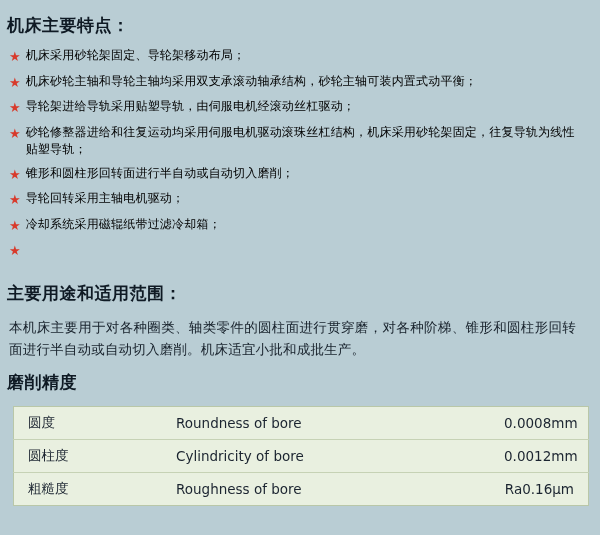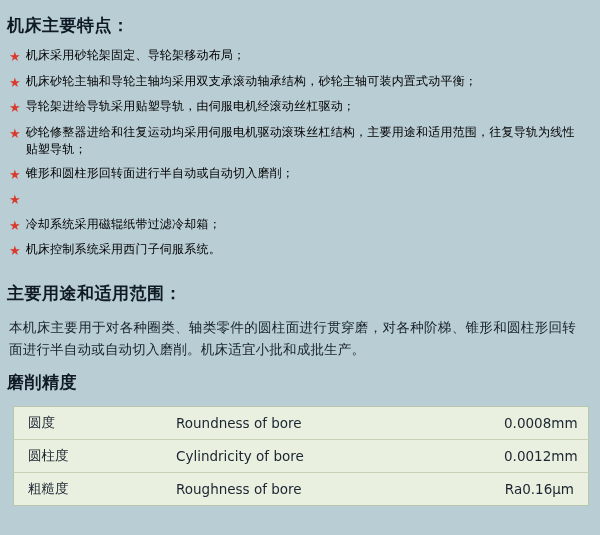--- a/index.html
+++ b/index.html
@@ -111,36 +111,36 @@
     <li class="feature-item">
       <span class="star-icon">★</span>
       <span class="feature-text">机床砂轮主轴和导轮主轴均采用双支承滚动轴承结构，砂轮主轴可装内置式动平衡；</span>
     </li>
     <li class="feature-item">
       <span class="star-icon">★</span>
       <span class="feature-text">导轮架进给导轨采用贴塑导轨，由伺服电机经滚动丝杠驱动；</span>
     </li>
     <li class="feature-item">
       <span class="star-icon">★</span>
-      <span class="feature-text">砂轮修整器进给和往复运动均采用伺服电机驱动滚珠丝杠结构，主要用途和适用范围，往复导轨为线性贴塑导轨；</span>
+      <span class="feature-text">砂轮修整器进给和往复运动均采用伺服电机驱动滚珠丝杠结构，机床采用砂轮架固定，往复导轨为线性贴塑导轨；</span>
     </li>
     <li class="feature-item">
       <span class="star-icon">★</span>
       <span class="feature-text">锥形和圆柱形回转面进行半自动或自动切入磨削；</span>
     </li>
     <li class="feature-item">
       <span class="star-icon">★</span>
+      <span class="feature-text">导轮回转采用主轴电机驱动；</span>
     </li>
     <li class="feature-item">
       <span class="star-icon">★</span>
       <span class="feature-text">冷却系统采用磁辊纸带过滤冷却箱；</span>
     </li>
     <li class="feature-item">
       <span class="star-icon">★</span>
-      <span class="feature-text">机床控制系统采用西门子伺服系统。</span>
     </li>
   </ul>
 
   <h2 class="section-title second">主要用途和适用范围：</h2>
   <p class="para">本机床主要用于对各种圈类、轴类零件的圆柱面进行贯穿磨，对各种阶梯、锥形和圆柱形回转面进行半自动或自动切入磨削。机床适宜小批和成批生产。</p>
 
   <h2 class="section-title third">磨削精度</h2>
 
   <table class="accuracy-table">
     <tbody>

